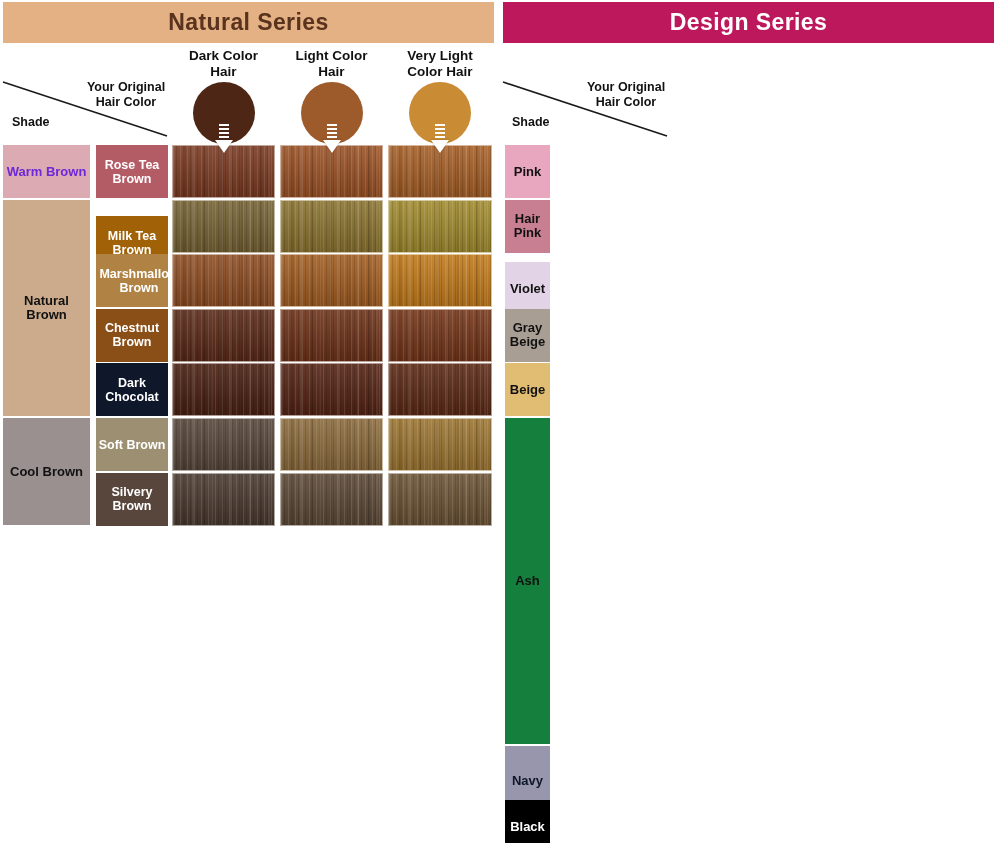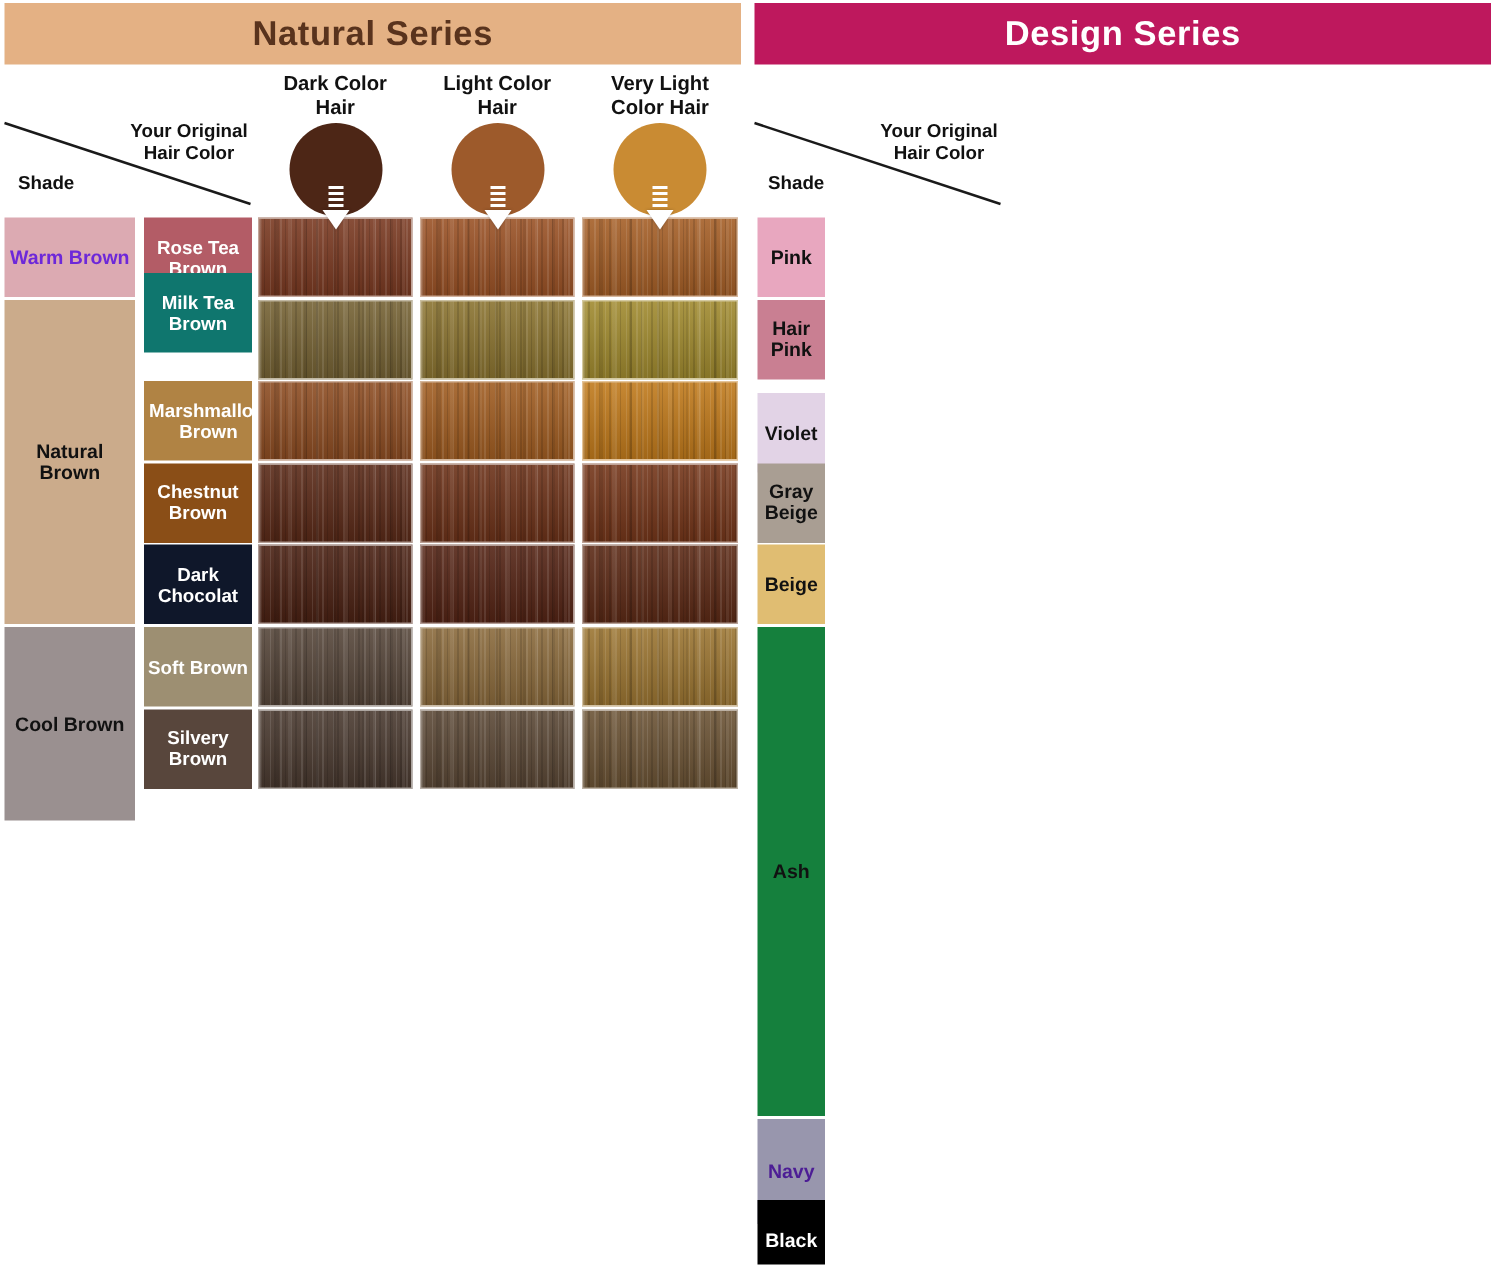--- a/index.html
+++ b/index.html
@@ -108,32 +108,32 @@
       <div class="ladder" style="left: 326.5px; top: 124px;"></div>
       <div class="arrow" style="left: 322.5px; top: 140px;"></div>
       <div class="colhead" style="left: 388px; width: 104px;"><span>Very Light</span><br><span>Color Hair</span></div>
       <div class="circle" style="left: 409px; background: rgb(201, 139, 51);">
         <div class="tex" style="border-radius: 50%;"></div>
       </div>
       <div class="ladder" style="left: 435px; top: 124px;"></div>
       <div class="arrow" style="left: 431px; top: 140px;"></div>
       <div class="cell group" style="left: 3px; top: 145px; width: 87px; height: 53px; background: rgb(220, 170, 178); color: #6d28d9;">Warm Brown</div>
       <div class="cell group" style="left: 3px; top: 199.6px; width: 87px; height: 216.8px; background: rgb(203, 171, 139); color: rgb(17, 17, 17);">Natural Brown</div>
-      <div class="cell group" style="left: 3px; top: 418px; width: 87px; height: 129px; background: rgb(154, 144, 144); color: rgb(17, 17, 17);">Cool Brown</div>
+      <div class="cell group" style="left: 3px; top: 418px; width: 87px; height: 107px; background: rgb(154, 144, 144); color: rgb(17, 17, 17);">Cool Brown</div>
       <div class="cell shade" style="left: 96px; top: 145px; width: 72px; height: 53px; background: rgb(179, 92, 102); color: rgb(255, 255, 255);">Rose Tea Brown</div>
       <div class="swatch" style="left: 172px; top: 145px; width: 103px; height: 53px; background: rgb(122, 58, 34);">
         <div class="tex"></div>
       </div>
       <div class="swatch" style="left: 280px; top: 145px; width: 103px; height: 53px; background: rgb(154, 82, 38);">
         <div class="tex"></div>
       </div>
       <div class="swatch" style="left: 388px; top: 145px; width: 104px; height: 53px; background: rgb(165, 95, 39);">
         <div class="tex"></div>
       </div>
-      <div class="cell shade" style="left: 96px; top: 182px; width: 72px; height: 53px; background: #0f766e; color: rgb(255, 255, 255);">Milk Tea Brown</div>
+      <div class="cell shade" style="left: 96px; top: 216px; width: 72px; height: 53px; background: #a16207; color: rgb(255, 255, 255);">Milk Tea Brown</div>
       <div class="swatch" style="left: 172px; top: 199.6px; width: 103px; height: 53px; background: rgb(117, 98, 52);">
         <div class="tex"></div>
       </div>
       <div class="swatch" style="left: 280px; top: 199.6px; width: 103px; height: 53px; background: rgb(138, 115, 48);">
         <div class="tex"></div>
       </div>
       <div class="swatch" style="left: 388px; top: 199.6px; width: 104px; height: 53px; background: rgb(160, 138, 47);">
         <div class="tex"></div>
       </div>
       <div class="cell shade" style="left: 96px; top: 254.2px; width: 72px; height: 53px; background: rgb(176, 131, 68); color: rgb(255, 255, 255); padding-left: 16px;">Marshmallow Brown</div>
@@ -193,16 +193,16 @@
           <line x1="3" y1="12" x2="167" y2="66" stroke="#1a1a1a" stroke-width="1.6"></line>
         </svg></div>
       <div class="lbl-orig"><span>Your Original</span><br><span>Hair Color</span></div>
       <div class="lbl-shade">Shade</div>
       <div class="cell group" style="left: 5px; top: 145px; width: 45px; height: 53px; background: rgb(232, 167, 191); color: rgb(17, 17, 17);">Pink</div>
       <div class="cell group" style="left: 5px; top: 199.6px; width: 45px; height: 53px; background: rgb(201, 127, 146); color: rgb(17, 17, 17);">Hair Pink</div>
       <div class="cell group" style="left: 5px; top: 262px; width: 45px; height: 53px; background: rgb(226, 211, 230); color: rgb(17, 17, 17);">Violet</div>
       <div class="cell group" style="left: 5px; top: 308.8px; width: 45px; height: 53px; background: rgb(169, 158, 147); color: rgb(17, 17, 17);">Gray Beige</div>
       <div class="cell group" style="left: 5px; top: 363.4px; width: 45px; height: 53px; background: rgb(224, 189, 114); color: rgb(17, 17, 17);">Beige</div>
       <div class="cell group" style="left: 5px; top: 418px; width: 45px; height: 326px; background: #15803d; color: rgb(17, 17, 17);">Ash</div>
-      <div class="cell group" style="left: 5px; top: 745.6px; width: 45px; height: 70px; background: rgb(152, 150, 173); color: #4c1d95;">Navy</div>
+      <div class="cell group" style="left: 5px; top: 745.6px; width: 45px; height: 70px; background: rgb(152, 150, 173); color: #0f172a;">Navy</div>
       <div class="cell group" style="left: 5px; top: 800.2px; width: 45px; height: 53px; background: rgb(0, 0, 0); color: rgb(255, 255, 255);">Black</div>
     </div>
 </div>
 
 </body></html>

